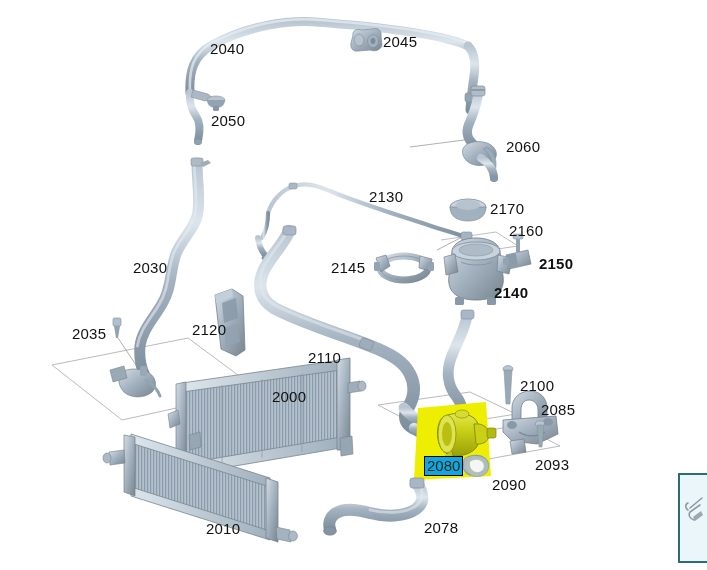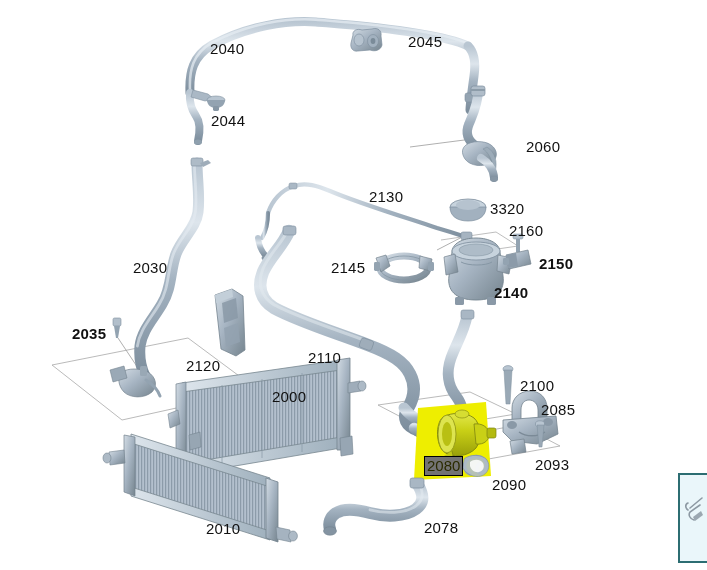--- a/index.html
+++ b/index.html
@@ -16,21 +16,21 @@
     color:#111;
     white-space:nowrap;
     letter-spacing:0.2px;
     line-height:1;
     user-select:none;
   }
   .lbl-hl{
     position:absolute;
     font-size:15px;
     color:#2b2b00;
-    background:#737373;
+    background:#0ea5e9;
     border:1.6px solid #000;
     padding:1px 2px 2px 2px;
     line-height:1;
     white-space:nowrap;
     font-family:"Liberation Sans","DejaVu Sans",sans-serif;
   }
 </style>
 </head>
 <body>
 
@@ -313,32 +313,32 @@
     <g fill="none" stroke="#8d99a3" stroke-width="1.6" stroke-linecap="round">
       <path d="M690,508 L702,498"></path>
       <path d="M688,510 C685,508 685,504 688,503"></path>
       <path d="M694,520 C690,519 688,515 690,512 L700,505"></path>
     </g>
     <path d="M693,517 L701,511 L703,515 L695,521 Z" fill="#8d99a3" opacity="0.85"></path>
   </g>
 </svg>
 
 <div class="lbl" style="left:166px;top:41px;margin-left:44px;">2040</div>
-<div class="lbl" style="left:383px;top:34px;padding-left:25px;">2045</div>
-<div class="lbl" style="left:211px;top:113px;">2044</div>
-<div class="lbl" style="left:526px;top:139px;">2060</div>
+<div class="lbl" style="left:383px;top:34px;">2045</div>
+<div class="lbl" style="left:211px;top:113px;">2050</div>
+<div class="lbl" style="left:506px;top:139px;">2060</div>
 <div class="lbl" style="left:133px;top:246px;margin-top:14px;">2030</div>
 <div class="lbl" style="left:369px;top:189px;">2130</div>
-<div class="lbl" style="left:490px;top:201px;">3320</div>
+<div class="lbl" style="left:490px;top:201px;">2170</div>
 <div class="lbl" style="left:509px;top:223px;">2160</div>
 <div class="lbl" style="left:539px;top:256px;font-weight:bold;">2150</div>
 <div class="lbl" style="left:331px;top:260px;">2145</div>
 <div class="lbl" style="left:494px;top:285px;font-weight:bold;">2140</div>
-<div class="lbl" style="left:72px;top:326px;font-weight:bold;">2035</div>
-<div class="lbl" style="left:186px;top:322px;margin-top:36px;">2120</div>
+<div class="lbl" style="left:72px;top:326px;">2035</div>
+<div class="lbl" style="left:192px;top:322px;">2120</div>
 <div class="lbl" style="left:308px;top:342px;margin-top:8px;">2110</div>
 <div class="lbl" style="left:272px;top:389px;">2000</div>
 <div class="lbl" style="left:520px;top:378px;">2100</div>
 <div class="lbl" style="left:541px;top:402px;">2085</div>
 <div class="lbl" style="left:535px;top:457px;">2093</div>
 <div class="lbl" style="left:492px;top:477px;">2090</div>
 <div class="lbl" style="left:424px;top:520px;">2078</div>
 <div class="lbl" style="left:161px;top:521px;margin-left:45px;">2010</div>
 
 <div class="lbl-hl" style="left:424px;top:456px;">2080</div>

